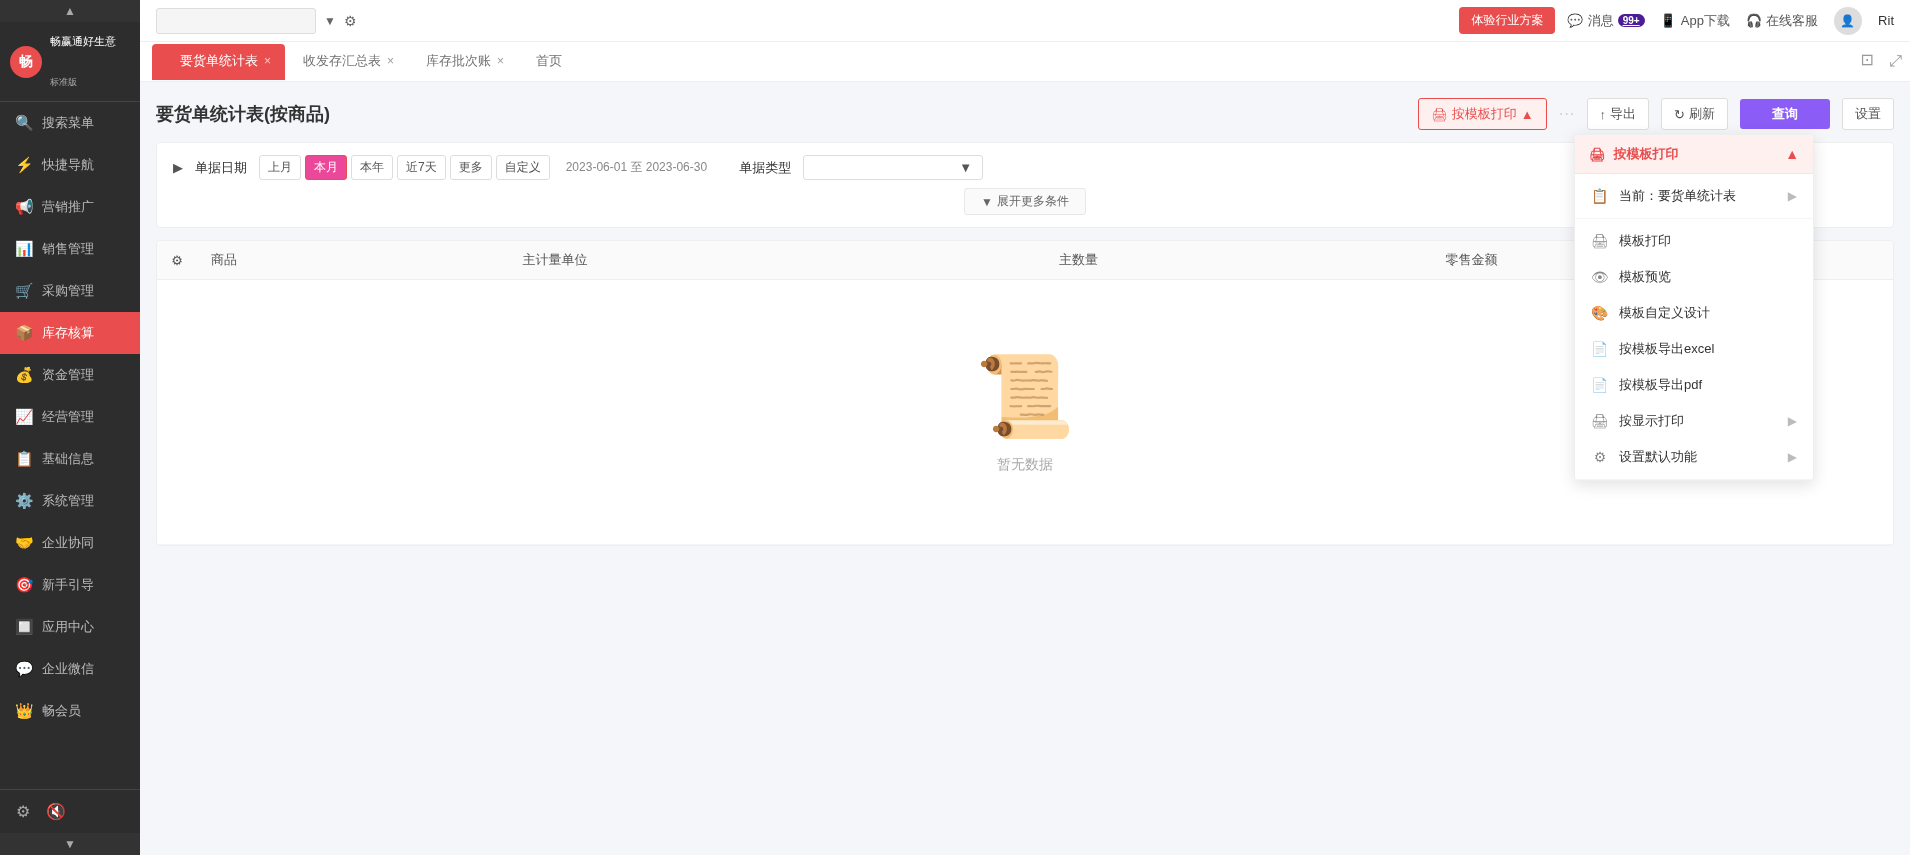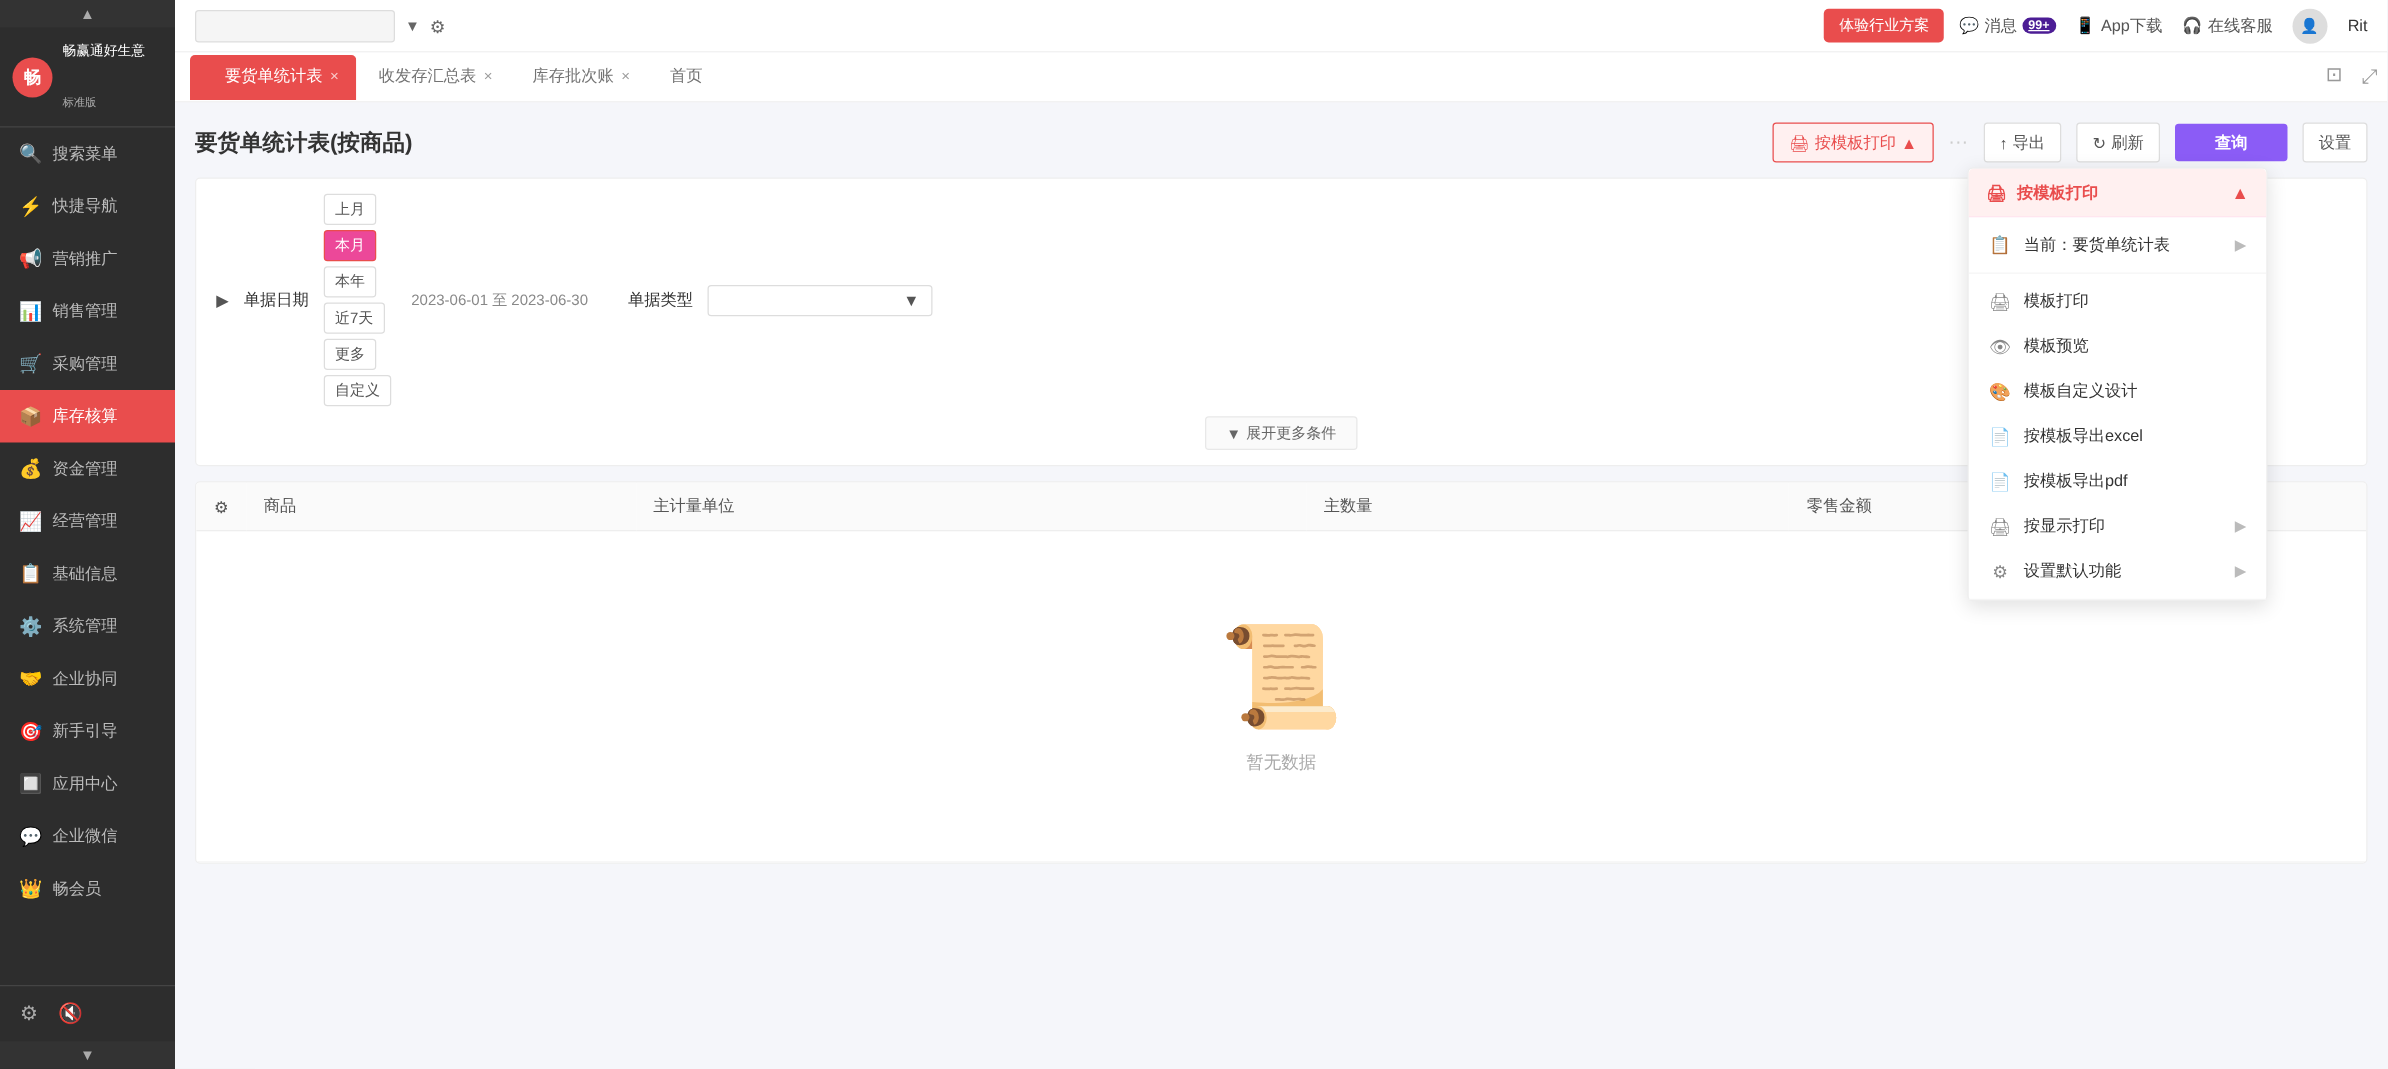--- a/index.html
+++ b/index.html
@@ -141,21 +141,21 @@
       background: #fff; border: 1px solid #eee; border-radius: 4px; padding: 12px 16px;
       margin-bottom: 12px;
     }
     .filter-row {
       display: flex; align-items: center; gap: 12px; flex-wrap: wrap;
     }
     .filter-expand-btn {
       cursor: pointer; color: #555; font-size: 13px; border: none; background: none;
     }
     .filter-label { font-size: 13px; color: #333; white-space: nowrap; }
-    .date-btns { display: flex; gap: 4px; align-items: flex-start; flex-direction: column; }
+    .date-btns { display: flex; gap: 4px; align-items: center; }
     .date-btn {
       padding: 3px 8px; border: 1px solid #ddd; border-radius: 3px; background: #fff;
       font-size: 12px; cursor: pointer; color: #555;
     }
     .date-btn.active { background: #ec4899; color: white; border-color: #e94d4d; }
     .date-range { font-size: 12px; color: #888; margin-left: 4px; }
     .filter-select {
       display: flex; align-items: center; gap: 4px; padding: 4px 10px;
       border: 1px solid #ddd; border-radius: 3px; background: #fff;
       min-width: 180px; cursor: pointer; font-size: 13px; color: #555;

